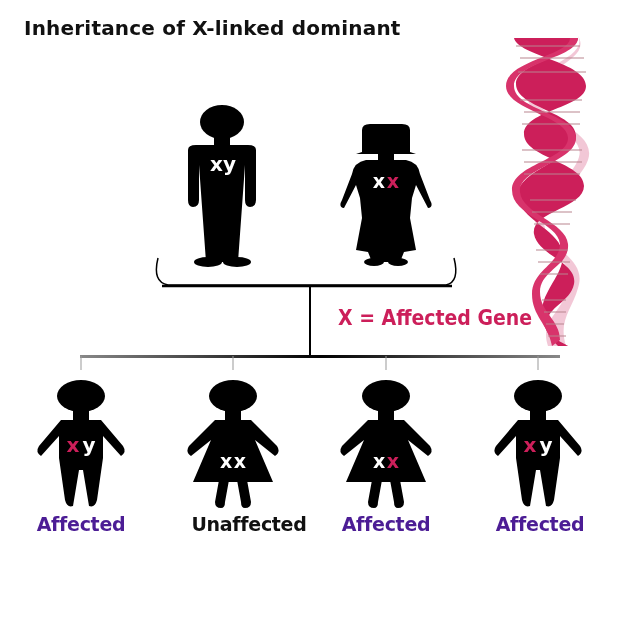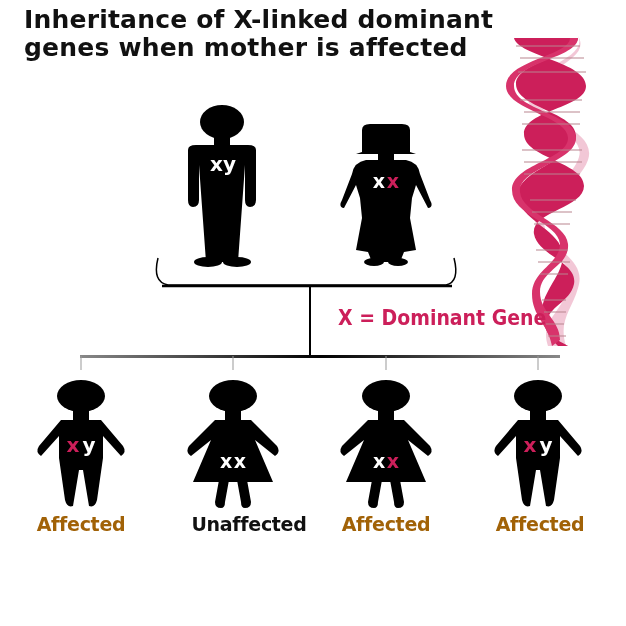--- a/index.html
+++ b/index.html
@@ -1,35 +1,34 @@
 <!DOCTYPE html>
 <html><head>
   <meta charset="utf-8">
   <style>
     html, body { margin: 0; padding: 0; background: #ffffff; }
     body { width: 626px; height: 626px; position: relative; overflow: hidden;
            font-family: "DejaVu Sans", sans-serif; }
-    .title { position: absolute; left: 24px; top: 6px; font-size: 25px; font-weight: bold;
+    .title { position: absolute; left: 24px; top: 14px; font-size: 20px; font-weight: bold;
              line-height: 28px; color: #111; letter-spacing: 0.2px;
              font-family: "DejaVu Sans", sans-serif; }
     .title div { white-space: nowrap; }
     .legend { position: absolute; left: 338px; top: 306px; font-size: 21px; font-weight: bold;
               color: #cc1f5a; white-space: nowrap; font-family: "DejaVu Sans Condensed", "DejaVu Sans", sans-serif; }
     .label { position: absolute; top: 513px; font-size: 19px; font-weight: bold; white-space: nowrap;
              transform: translateX(-50%); font-family: "DejaVu Sans", sans-serif; letter-spacing: -0.3px; }
-    .label.affected { color: #a16207; }
+    .label.affected { color: #4c1d95; }
     .label.unaffected { color: #111; }
     svg.overlay { position: absolute; left: 0; top: 0; }
   </style>
 </head>
 <body>
 
 <div class="title">
   <div>Inheritance of X-linked dominant</div>
-  <div>genes when mother is affected</div>
 </div>
 
 <svg class="overlay" width="626" height="626" viewBox="0 0 626 626">
   <defs>
     <linearGradient id="barFade" x1="0" x2="1" y1="0" y2="0">
       <stop offset="0" stop-color="#888"></stop>
       <stop offset="0.5" stop-color="#000"></stop>
       <stop offset="1" stop-color="#888"></stop>
     </linearGradient>
   </defs>
@@ -123,18 +122,18 @@
 
   <g transform="translate(538,0)">
     <ellipse cx="0" cy="396" rx="24" ry="16" fill="#000"></ellipse>
     <rect x="-8" y="408" width="16" height="14" fill="#000"></rect>
     <path d="M-20,420 L20,420 L42,446 Q46,452 40,456 L22,436 L22,458 L16,500 Q14,508 8,506 L2,470 L-2,470 L-8,506 Q-14,508 -16,500 L-22,458 L-22,436 L-40,456 Q-46,452 -42,446 Z" fill="#000"></path>
     <text x="-8" y="452" text-anchor="middle" font-family="DejaVu Sans" font-weight="bold" font-size="20" fill="#cc1f5a">x</text>
     <text x="8" y="452" text-anchor="middle" font-family="DejaVu Sans" font-weight="bold" font-size="20" fill="#fff">y</text>
   </g>
 </svg>
 
-<div class="legend">X = Dominant Gene</div>
+<div class="legend">X = Affected Gene</div>
 
 <div class="label affected" style="left:81px">Affected</div>
 <div class="label unaffected" style="left:249px">Unaffected</div>
 <div class="label affected" style="left:386px">Affected</div>
 <div class="label affected" style="left:540px">Affected</div>
 
 </body></html>

